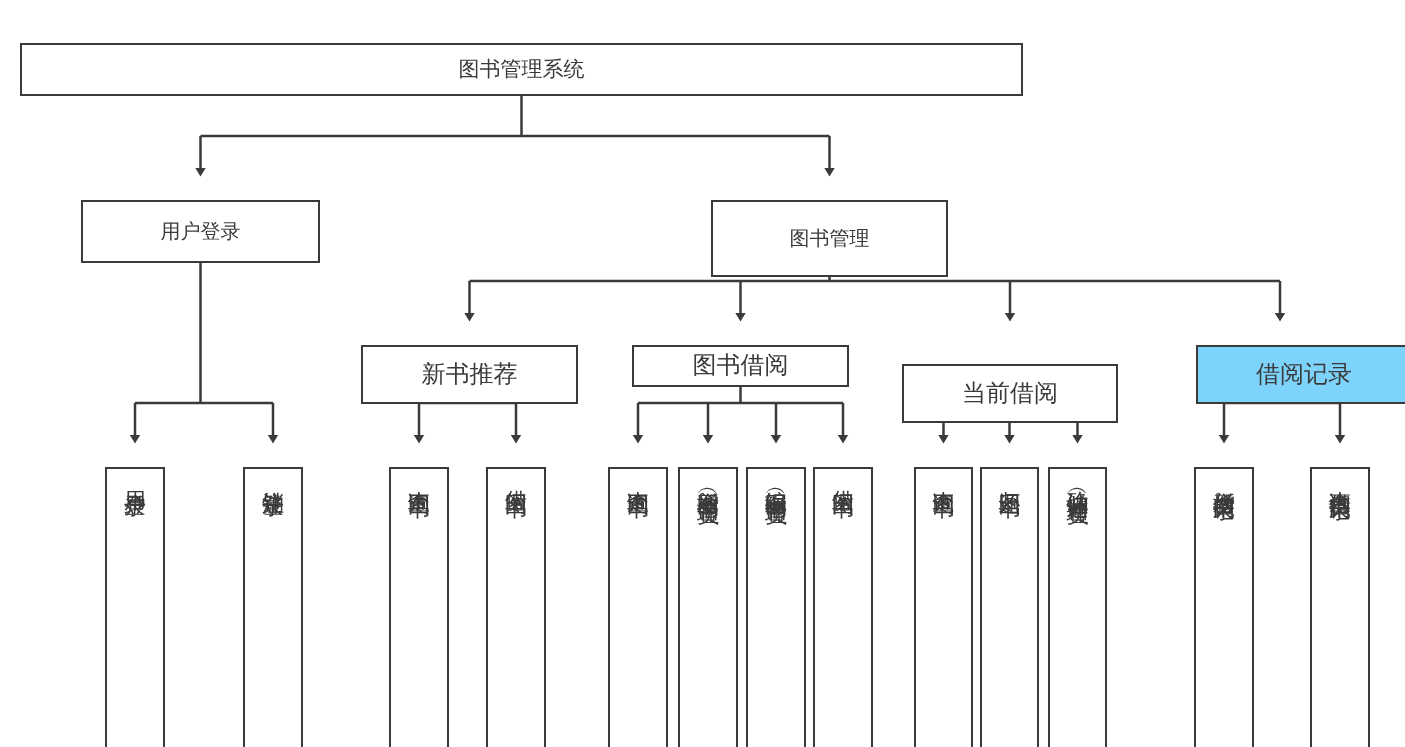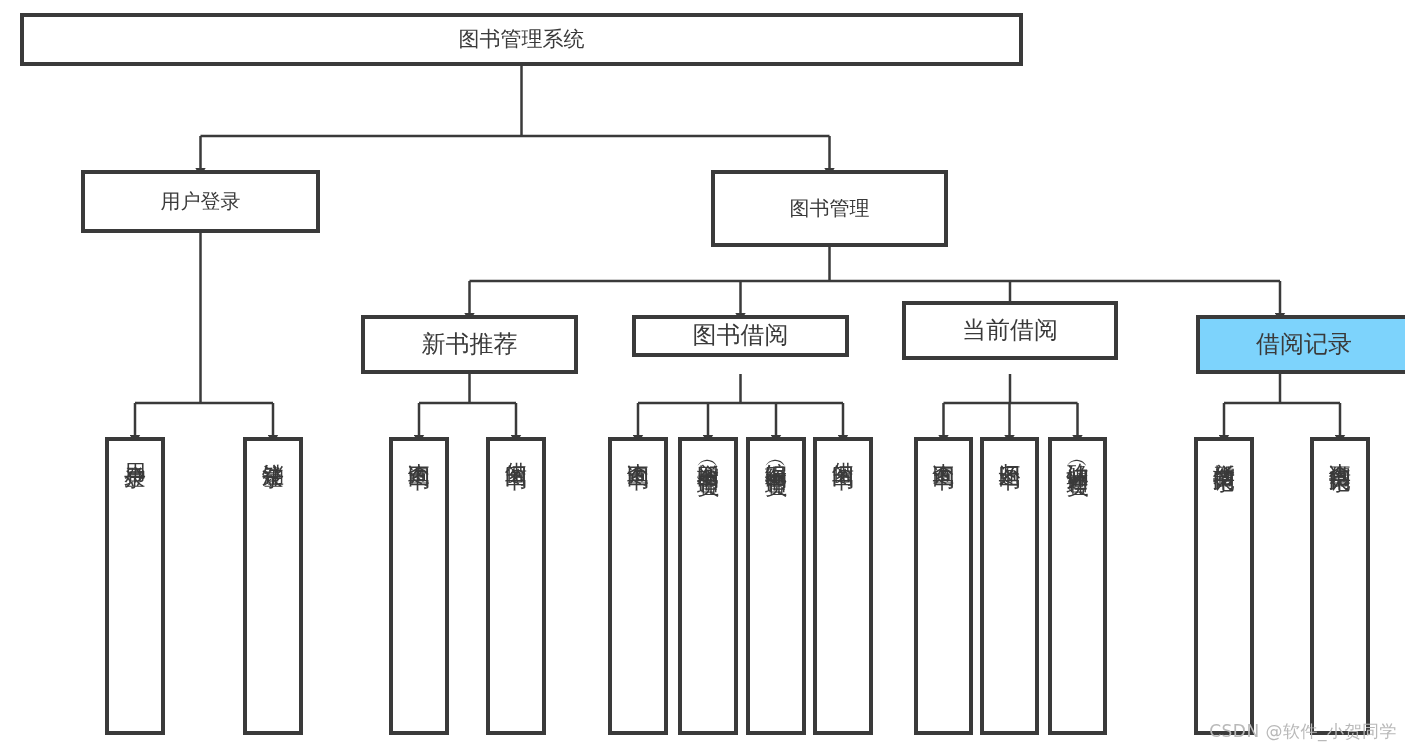--- a/index.html
+++ b/index.html
@@ -23,25 +23,26 @@
     left: 0;
     top: 0;
     width: 1405px;
     height: 747px;
     display: block;
   }
   .node-box {
     position: absolute;
     box-sizing: border-box;
     background: #ffffff;
-    border: 4px solid #eab308;
+    border: 2px solid #eab308;
     display: flex;
     align-items: center;
     justify-content: center;
     overflow: hidden;
+    margin-top: 30px;
   }
   .node-label {
     color: #3a3a3a;
     font-family: "DejaVu Sans", "Liberation Sans", sans-serif;
     text-align: center;
     line-height: 1.08;
     white-space: pre-wrap;
   }
   .level-0 .node-label { font-size: 21px; }
   .level-1 .node-label { font-size: 20px; }
@@ -127,21 +128,21 @@
       </div>
       <div class="node-box level-1" style="left: 711px; top: 170px; width: 237px; height: 77px; border-color: rgb(58, 58, 58); background: rgb(255, 255, 255);">
         <span class="node-label" style="color: rgb(58, 58, 58);">图书管理</span>
       </div>
       <div class="node-box level-2" style="left: 361px; top: 315px; width: 217px; height: 59px; border-color: rgb(58, 58, 58); background: rgb(255, 255, 255);">
         <span class="node-label" style="color: rgb(58, 58, 58);">新书推荐</span>
       </div>
       <div class="node-box level-2" style="left: 632px; top: 315px; width: 217px; height: 42px; border-color: rgb(58, 58, 58); background: rgb(255, 255, 255);">
         <span class="node-label" style="color: rgb(58, 58, 58);">图书借阅</span>
       </div>
-      <div class="node-box level-2" style="left: 902px; top: 301px; width: 216px; height: 59px; border-color: rgb(58, 58, 58); background: rgb(255, 255, 255);">
+      <div class="node-box level-2" style="left: 902px; top: 334px; width: 216px; height: 59px; border-color: rgb(58, 58, 58); background: rgb(255, 255, 255);">
         <span class="node-label" style="color: rgb(58, 58, 58);">当前借阅</span>
       </div>
       <div class="node-box level-2" style="left: 1196px; top: 315px; width: 216px; height: 59px; border-color: rgb(58, 58, 58); background: #7dd3fc;">
         <span class="node-label" style="color: rgb(58, 58, 58);">借阅记录</span>
       </div>
       <div class="node-box level-3" style="left: 105px; top: 437px; width: 60px; height: 298px; border-color: rgb(58, 58, 58); background: rgb(255, 255, 255);">
         <span class="node-label" style="color: rgb(58, 58, 58);">用户登录</span>
       </div>
       <div class="node-box level-3" style="left: 243px; top: 437px; width: 60px; height: 298px; border-color: rgb(58, 58, 58); background: rgb(255, 255, 255);">
         <span class="node-label" style="color: rgb(58, 58, 58);">注销登录</span>
@@ -174,14 +175,13 @@
         <span class="node-label" style="color: rgb(58, 58, 58);">确认归还（管理员）</span>
       </div>
       <div class="node-box level-3" style="left: 1194px; top: 437px; width: 60px; height: 298px; border-color: rgb(58, 58, 58); background: rgb(255, 255, 255);">
         <span class="node-label" style="color: rgb(58, 58, 58);">新增借阅记录</span>
       </div>
       <div class="node-box level-3" style="left: 1310px; top: 437px; width: 60px; height: 298px; border-color: rgb(58, 58, 58); background: rgb(255, 255, 255);">
         <span class="node-label" style="color: rgb(58, 58, 58);">查询借阅记录</span>
       </div>
     </div>
 
-  <div class="watermark">CSDN @软件_小贺同学</div>
 </div>
 
 </body></html>

